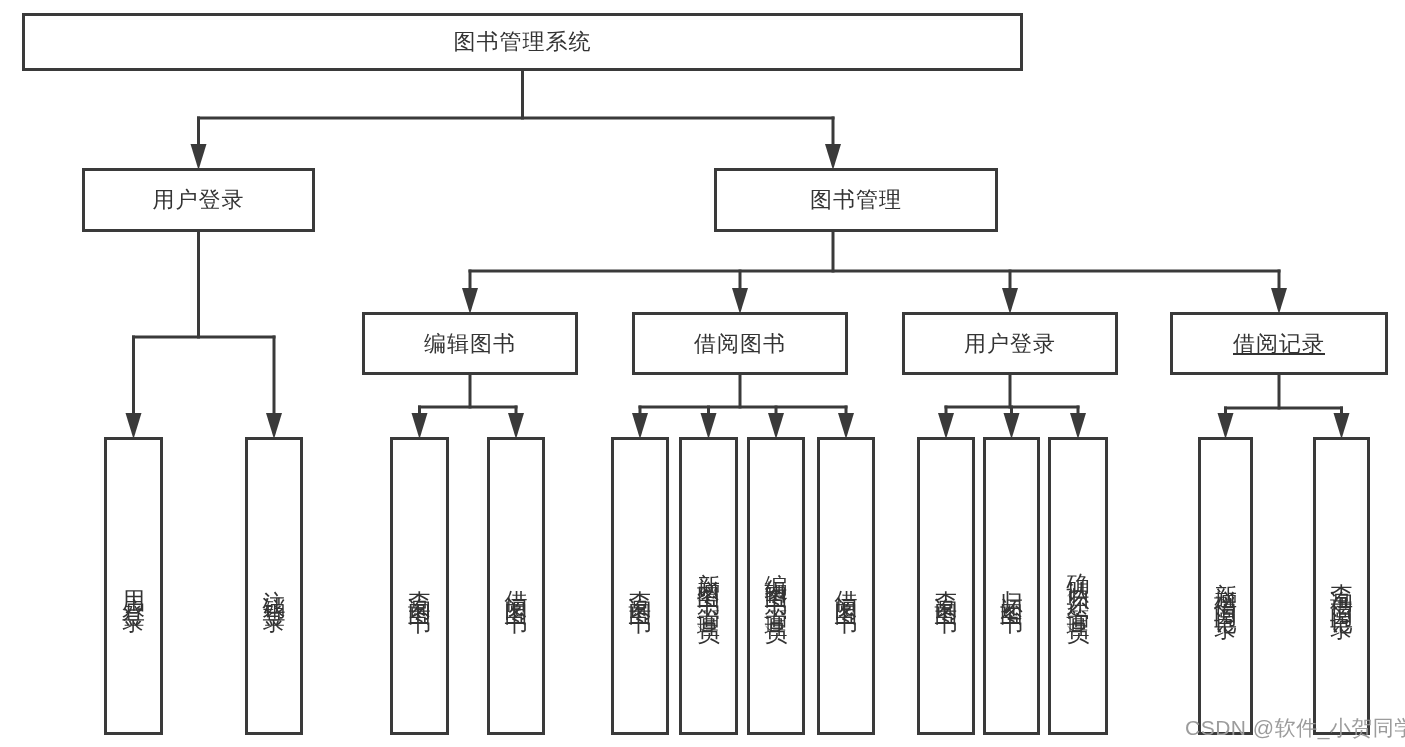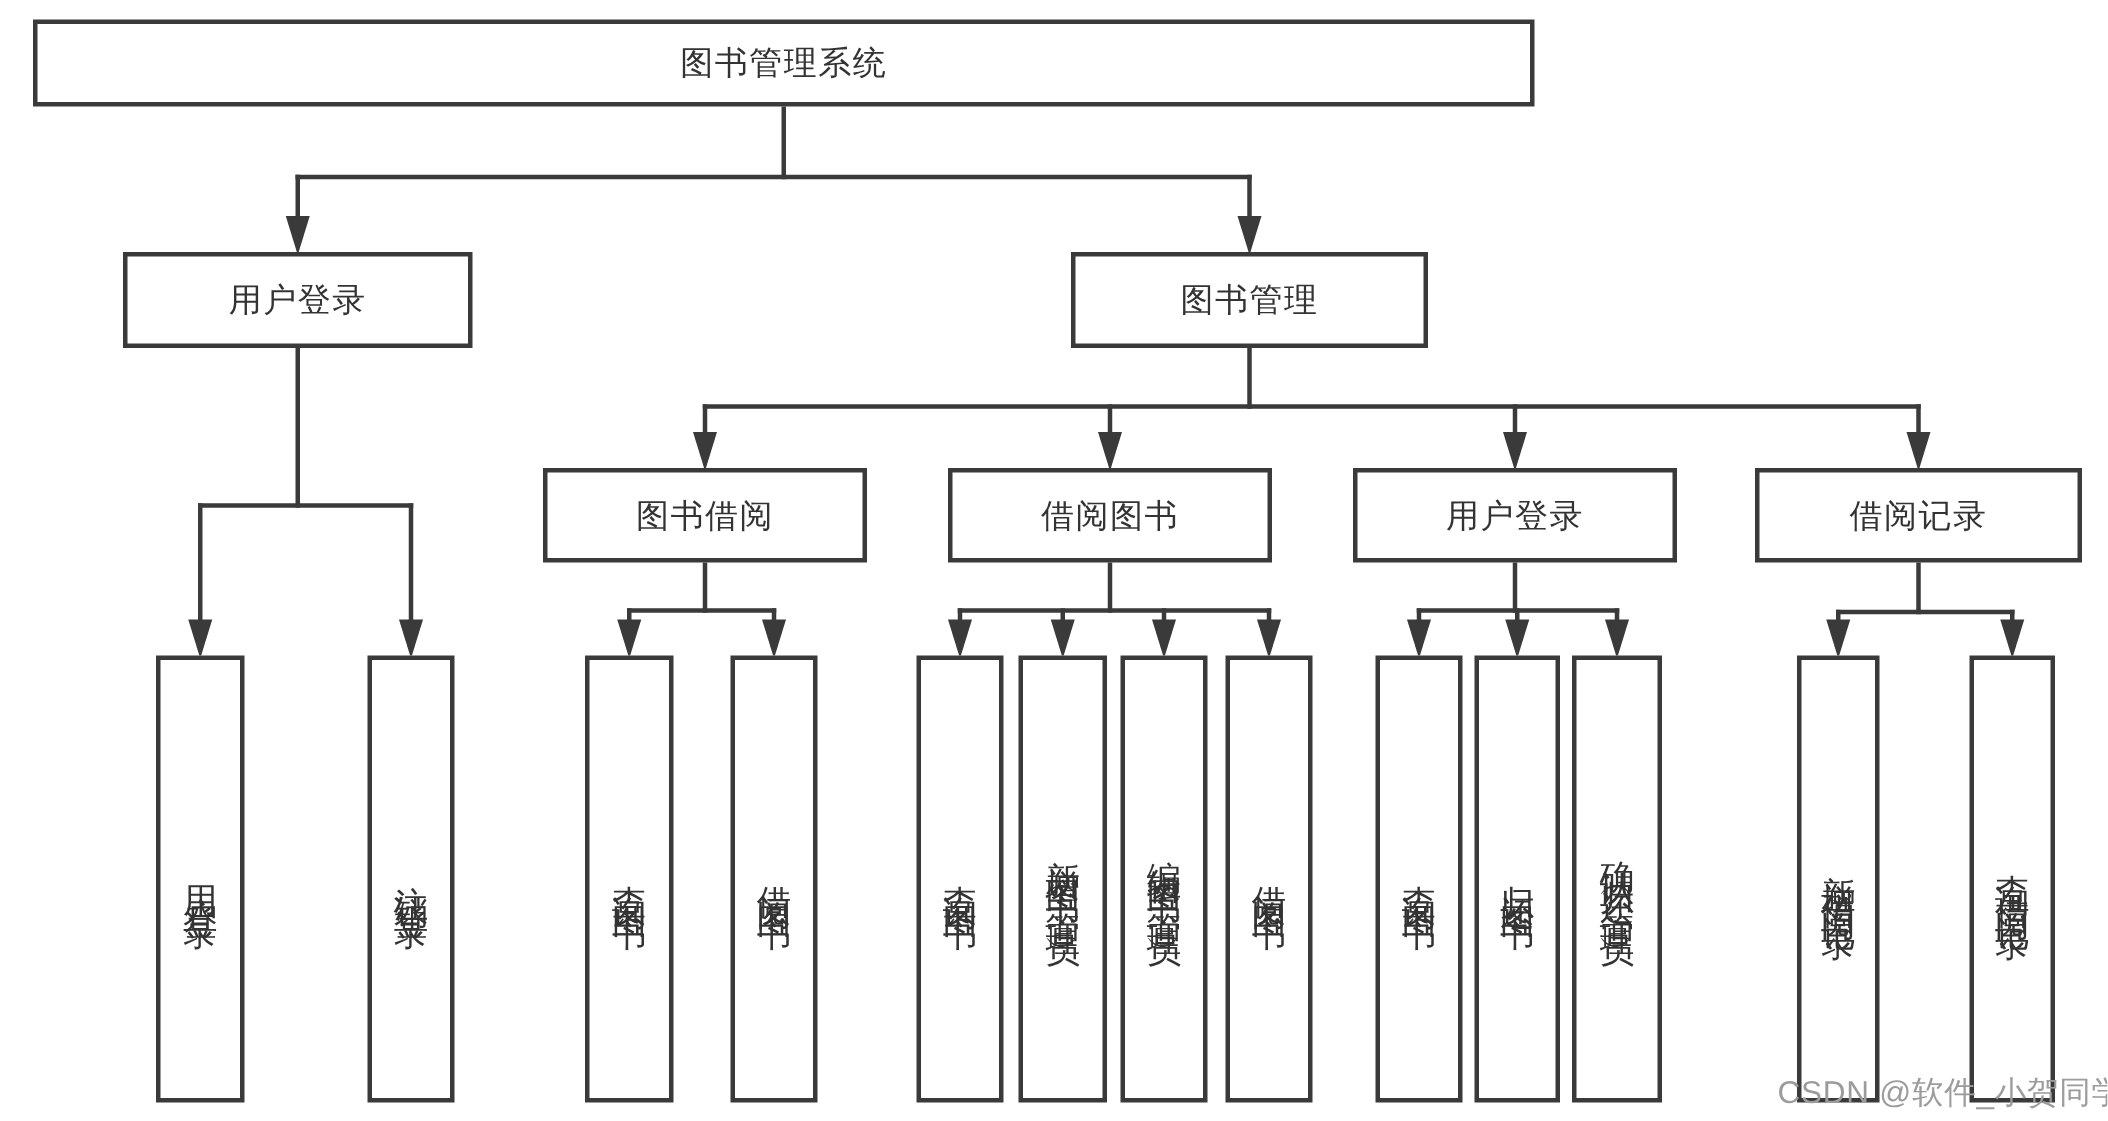--- a/index.html
+++ b/index.html
@@ -119,33 +119,33 @@
       <line x1="1341.5" y1="408" x2="1341.5" y2="421" stroke="#3a3a3a" stroke-width="3" stroke-linecap="square"></line>
       <polygon points="1333.5,413 1349.5,413 1341.5,439" fill="#3a3a3a"></polygon>
     </svg>
   <div id="nodes">
       <div class="box" style="left: 22px; top: 13px; width: 1001px; height: 58px;">
         <span class="h-label">图书管理系统</span>
       </div>
       <div class="box" style="left: 82px; top: 168px; width: 233px; height: 64px;">
         <span class="h-label">用户登录</span>
       </div>
-      <div class="box" style="left: 714px; top: 168px; width: 238px; height: 64px;">
+      <div class="box" style="left: 714px; top: 168px; width: 284px; height: 64px;">
         <span class="h-label">图书管理</span>
       </div>
       <div class="box" style="left: 362px; top: 312px; width: 216px; height: 63px;">
-        <span class="h-label">图书借阅</span>
+        <span class="h-label">编辑图书</span>
       </div>
       <div class="box" style="left: 632px; top: 312px; width: 216px; height: 63px;">
         <span class="h-label">借阅图书</span>
       </div>
       <div class="box" style="left: 902px; top: 312px; width: 216px; height: 63px;">
         <span class="h-label">用户登录</span>
       </div>
-      <div class="box" style="left: 1170px; top: 312px; width: 218px; height: 63px;">
+      <div class="box" style="left: 1170px; top: 312px; width: 218px; height: 63px; text-decoration: underline;">
         <span class="h-label">借阅记录</span>
       </div>
       <div class="box" style="left: 104px; top: 437px; width: 59px; height: 298px;">
         <span class="v-label">用户登录</span>
       </div>
       <div class="box" style="left: 245px; top: 437px; width: 58px; height: 298px;">
         <span class="v-label">注销登录</span>
       </div>
       <div class="box" style="left: 390px; top: 437px; width: 59px; height: 298px;">
         <span class="v-label">查询图书</span>

